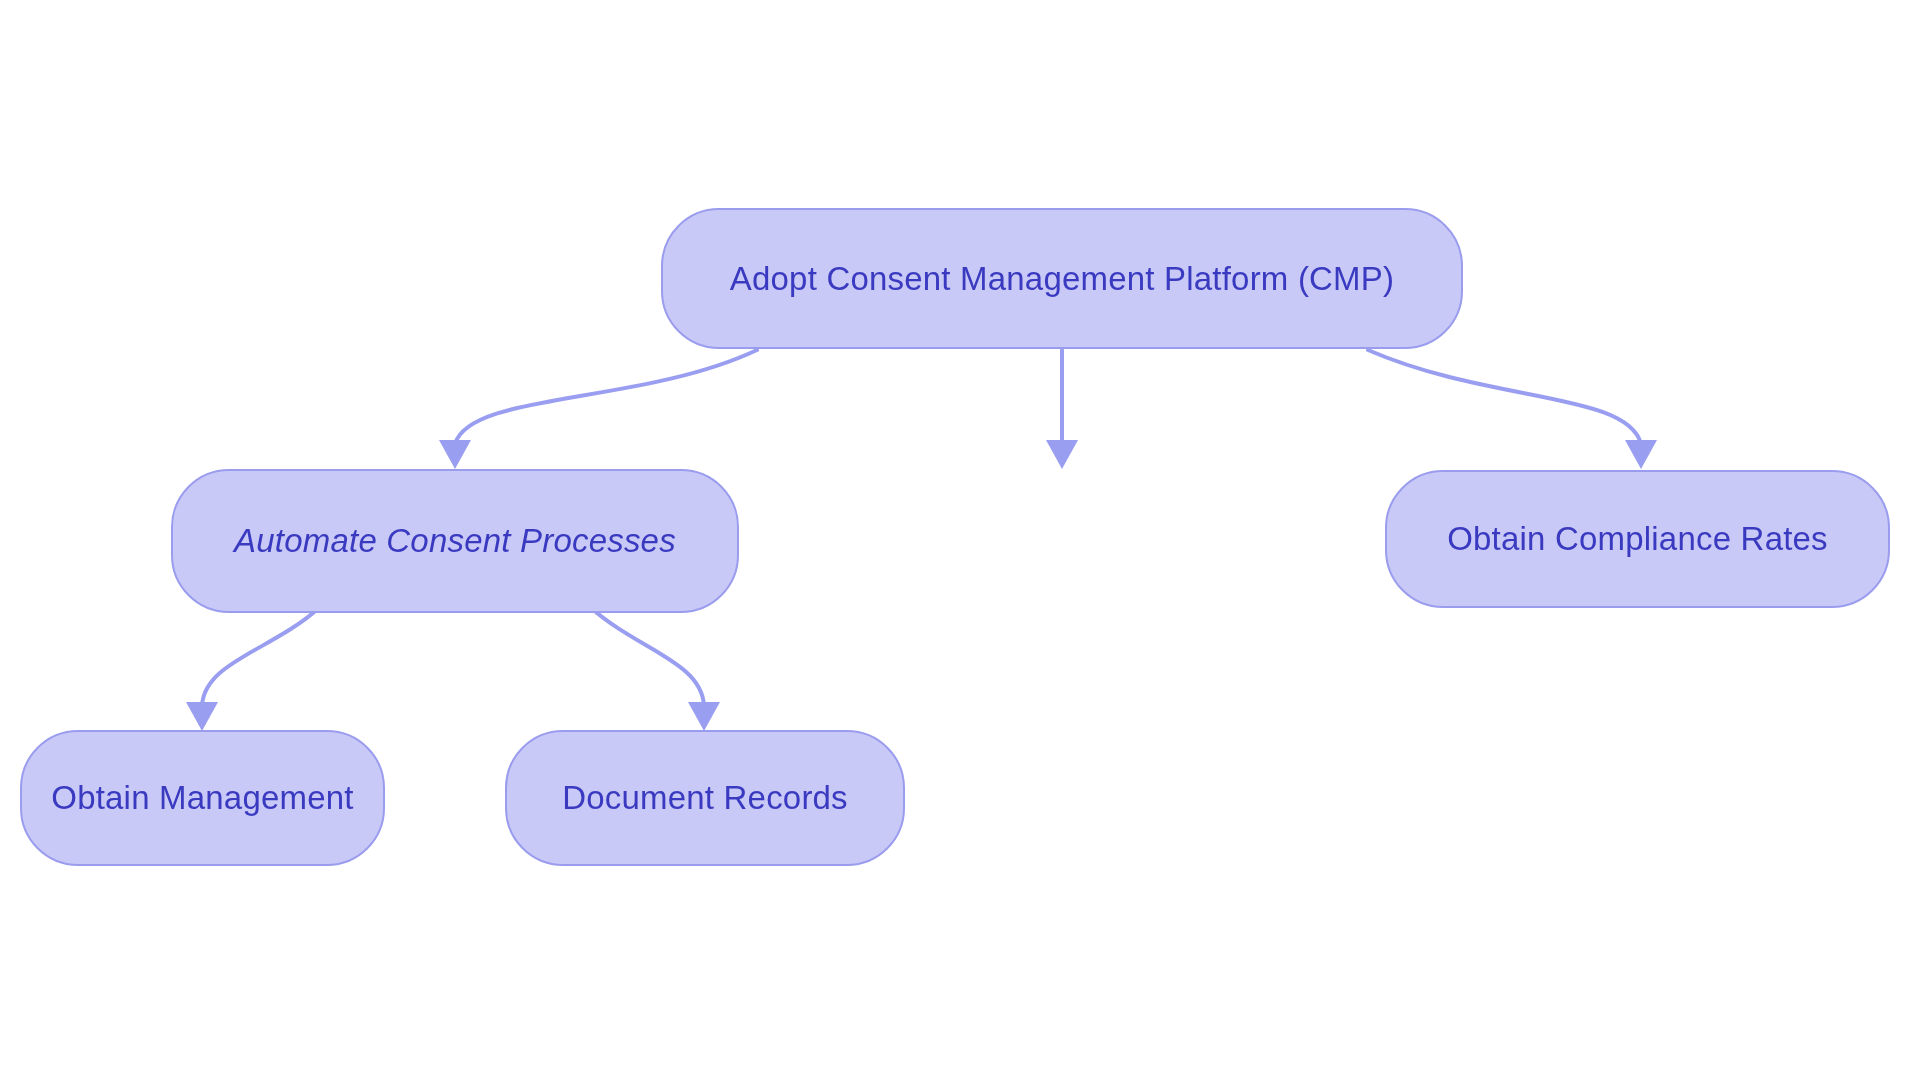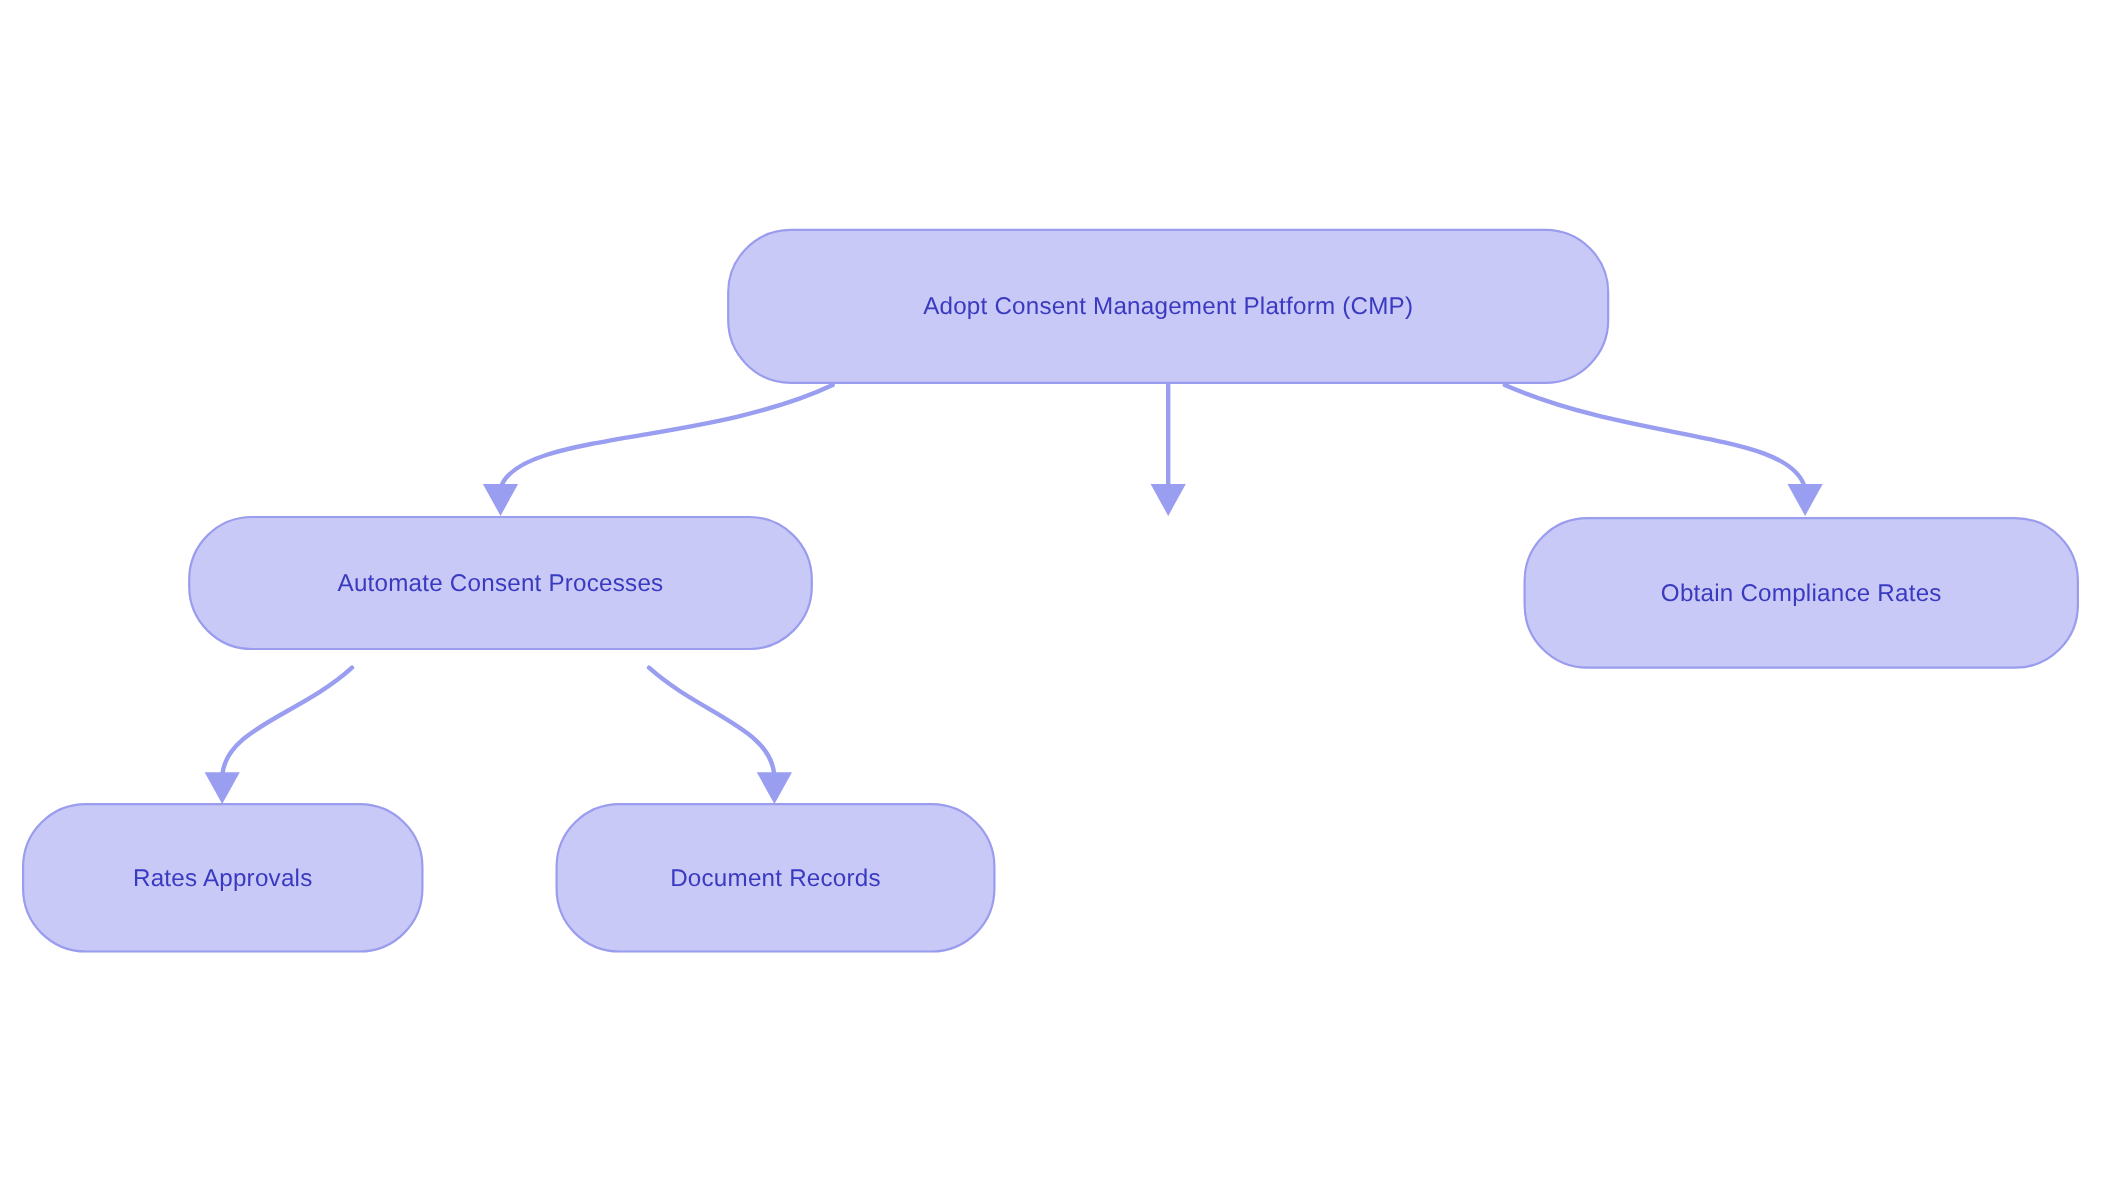--- a/index.html
+++ b/index.html
@@ -40,27 +40,27 @@
     background: var(--node-fill, #c9c9f8);
     border: 2px solid var(--node-border, #9a9cee);
     border-radius: 58px;
     display: flex;
     align-items: center;
     justify-content: center;
     text-align: center;
   }
   .node-label {
     color: var(--text-color, #3a3ac1);
-    font-size: 22px;
+    font-size: 33px;
     line-height: 1.2;
     letter-spacing: 0.2px;
     white-space: nowrap;
   }
   .node-root      { left: 661px;  top: 208px; width: 802px; height: 141px; }
-  .node-automate  { left: 171px;  top: 469px; width: 568px; height: 122px; }
+  .node-automate  { left: 171px;  top: 469px; width: 568px; height: 144px; font-style: italic; }
   .node-trust     { left: 866px;  top: 470px; width: 396px; height: 138px; }
   .node-rates     { left: 1385px; top: 470px; width: 505px; height: 138px; }
   .node-approvals { left: 20px;   top: 730px; width: 365px; height: 136px; }
   .node-records   { left: 505px;  top: 730px; width: 400px; height: 136px; }
 </style>
 </head>
 <body>
 
 <div class="canvas">
 
@@ -99,20 +99,20 @@
   <div class="node node-automate">
     <span class="node-label">Automate Consent Processes</span>
   </div>
 
 
   <div class="node node-rates">
     <span class="node-label">Obtain Compliance Rates</span>
   </div>
 
   <div class="node node-approvals">
-    <span class="node-label">Rates Approvals</span>
+    <span class="node-label">Obtain Management</span>
   </div>
 
   <div class="node node-records">
     <span class="node-label">Document Records</span>
   </div>
 
 </div>
 
 </body></html>

